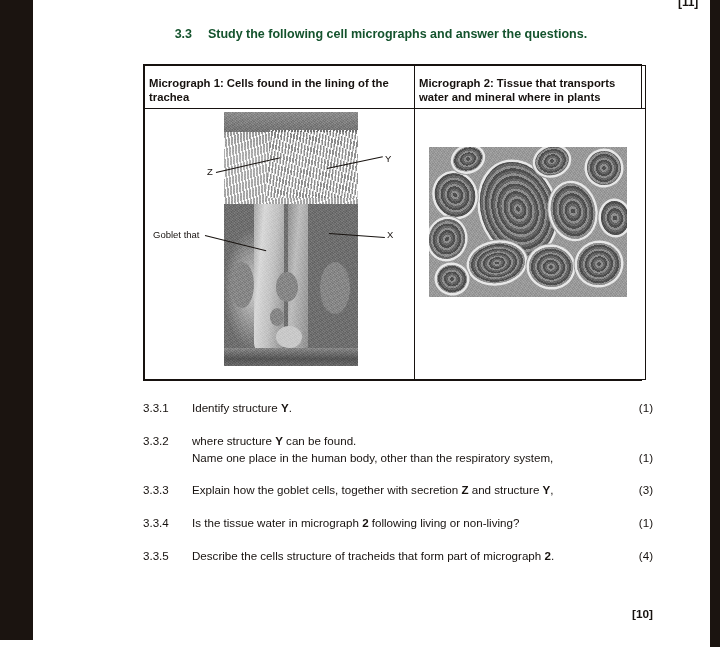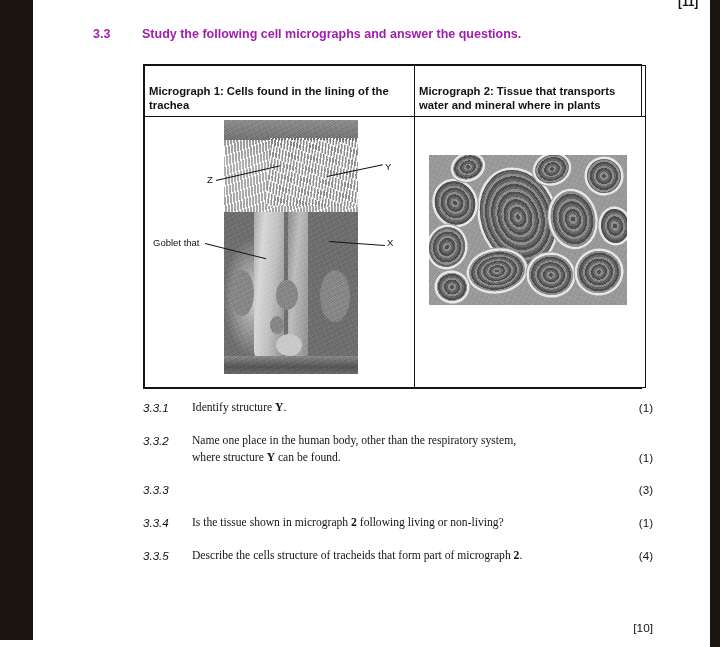--- a/index.html
+++ b/index.html
@@ -43,21 +43,22 @@
   }
 
   
   .q-head {
     position: absolute;
     left: 93px;
     top: 27px;
     width: 560px;
     font-size: 12.5px;
     font-weight: bold;
-    color: #a21caf;
+    color: #14532d;
+    text-align: center;
   }
   .q-head .num {
     display: inline-block;
     width: 49px;
   }
 
   
   .mtable {
     position: absolute;
     left: 143px;
@@ -78,21 +79,21 @@
     vertical-align: top;
     padding: 0;
   }
   .col-a { width: 269px; }
   .col-b { width: 230px; }
 
   .cap {
     font-size: 11.3px;
     font-weight: bold;
     color: #17120f;
-    padding: 18px 4px 4px 4px;
+    padding: 10px 4px 4px 4px;
     line-height: 1.25;
   }
 
   .imgcell {
     height: 270px;
     position: relative;
     background: #fff;
   }
   .srccell {
     font-size: 10.4px;
@@ -233,45 +234,42 @@
   .qrow {
     position: relative;
     display: flex;
     font-size: 11.6px;
     color: #17120f;
     line-height: 1.45;
   }
   .qnum {
     width: 49px;
     flex: 0 0 49px;
-    font-style: italic;
   }
   .qtext {
     flex: 1 1 auto;
     padding-right: 4px;
-    font-family: Liberation Serif, serif;
   }
   .qmark {
     position: absolute;
     right: 0;
     bottom: 0;
     width: 34px;
     text-align: right;
   }
   .sp-16 { height: 16px; }
   .total {
     position: absolute;
     left: 143px;
     top: 607px;
     width: 510px;
     text-align: right;
     font-size: 11.8px;
-    font-weight: normal;
-    color: #17120f;
-    margin-top: 14px;
+    font-weight: bold;
+    color: #17120f;
   }
   b { font-weight: bold; }
 </style>
 </head>
 <body>
 
 <div id="page">
 
   <div class="scan-edge-left"></div>
   <div class="scan-edge-right"></div>
@@ -357,40 +355,41 @@
       <div class="qnum">3.3.1</div>
       <div class="qtext"><span>Identify structure </span><b>Y</b><span>.</span></div>
       <div class="qmark">(1)</div>
     </div>
 
     <div class="sp-16"></div>
 
     <div class="qrow">
       <div class="qnum">3.3.2</div>
       <div class="qtext">
+        <div><span>where structure </span><b>Y</b><span> can be found.</span></div>
         <div>Name one place in the human body, other than the respiratory system,</div>
-        <div><span>where structure </span><b>Y</b><span> can be found.</span></div>
       </div>
       <div class="qmark">(1)</div>
     </div>
 
     <div class="sp-16"></div>
 
     <div class="qrow">
       <div class="qnum">3.3.3</div>
       <div class="qtext">
+        <div><span>Explain how the goblet cells, together with secretion </span><b>Z</b><span> and structure </span><b>Y</b><span>,</span></div>
       </div>
       <div class="qmark">(3)</div>
     </div>
 
     <div class="sp-16"></div>
 
     <div class="qrow">
       <div class="qnum">3.3.4</div>
-      <div class="qtext"><span>Is the tissue shown in micrograph </span><b>2</b><span> following living or non-living?</span></div>
+      <div class="qtext"><span>Is the tissue water in micrograph </span><b>2</b><span> following living or non-living?</span></div>
       <div class="qmark">(1)</div>
     </div>
 
     <div class="sp-16"></div>
 
     <div class="qrow">
       <div class="qnum">3.3.5</div>
       <div class="qtext"><span>Describe the cells structure of tracheids that form part of micrograph </span><b>2</b><span>.</span></div>
       <div class="qmark">(4)</div>
     </div>

